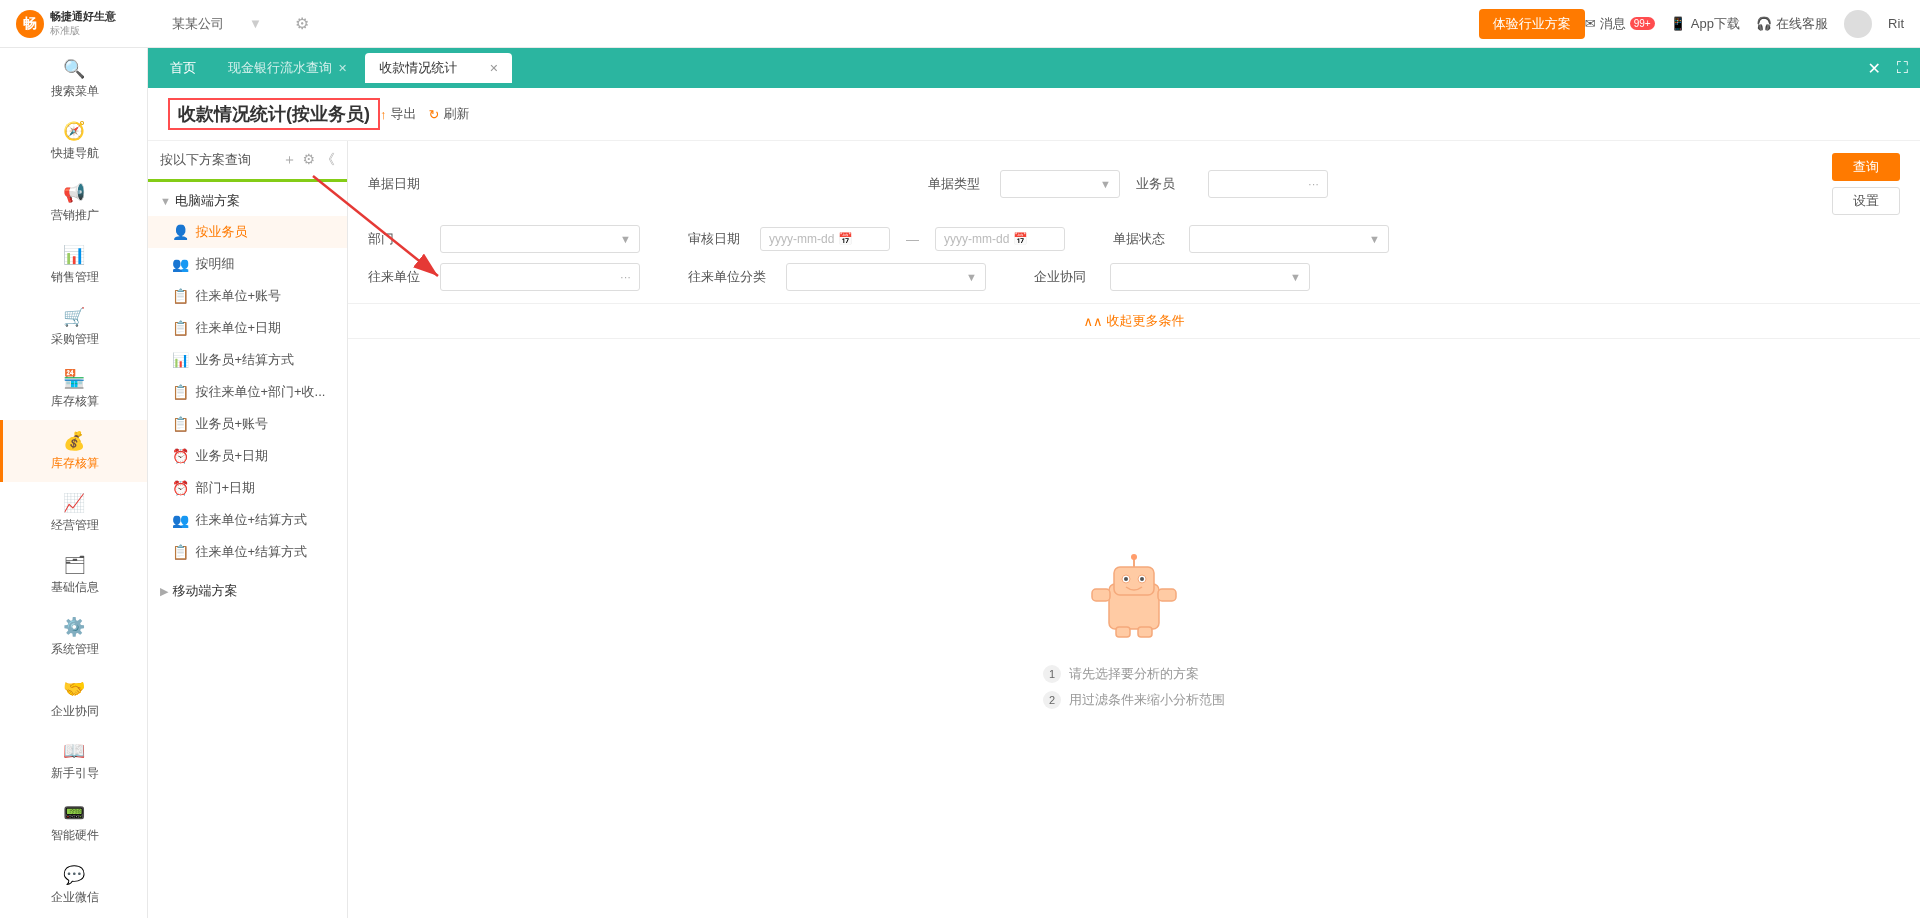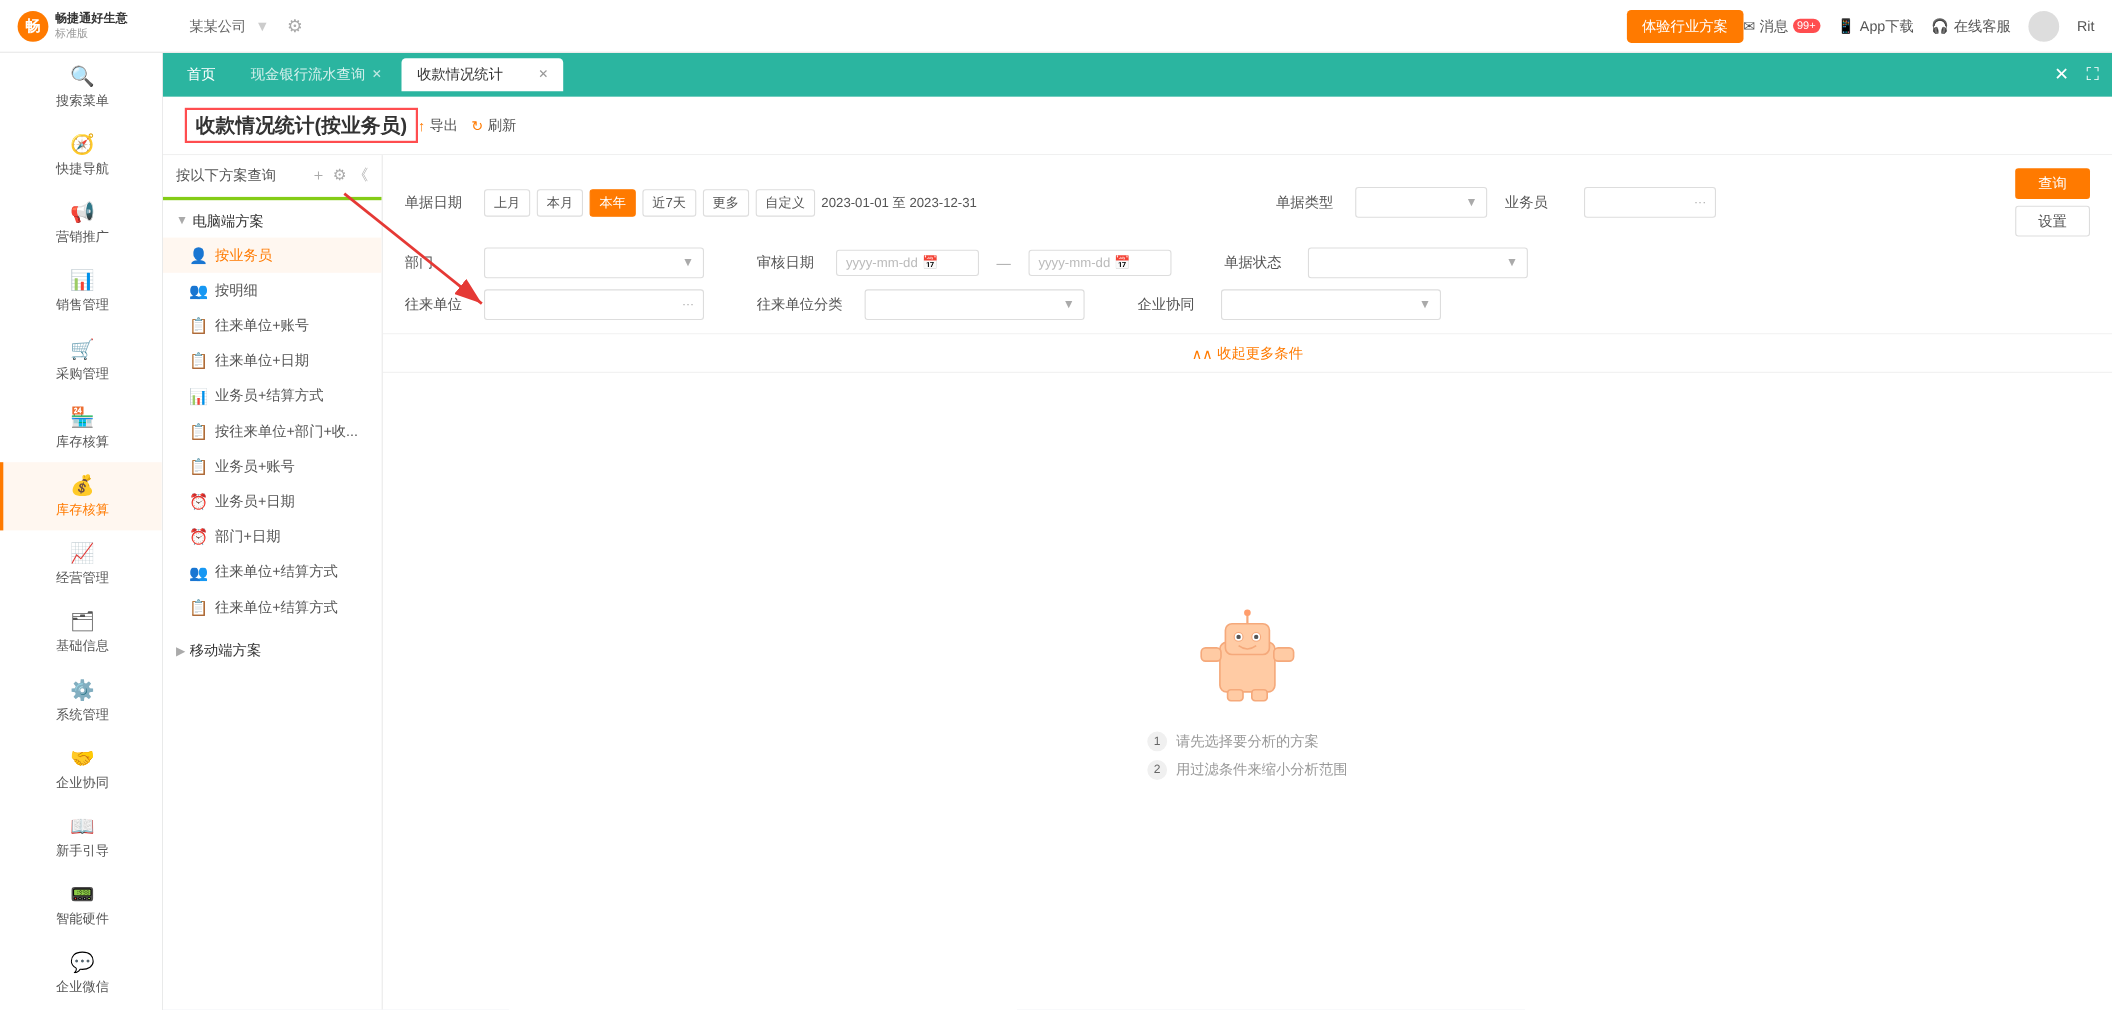--- a/index.html
+++ b/index.html
@@ -24,21 +24,21 @@
       gap: 6px;
     }
     .logo-icon {
       width: 28px; height: 28px;
       background: #ff7a00;
       border-radius: 50%;
       display: flex; align-items: center; justify-content: center;
       color: white; font-weight: bold; font-size: 14px;
     }
     .top-nav-breadcrumb {
-      display: flex; align-items: center; gap: 8px;
+      display: flex; align-items: center; gap: 25px;
       flex: 1; padding-left: 8px;
     }
     .breadcrumb-text { font-size: 13px; color: #666; }
     .breadcrumb-arrow { color: #ccc; }
     .top-right-actions {
       display: flex; align-items: center; gap: 16px;
       margin-left: auto;
     }
     .top-action-item {
       display: flex; align-items: center; gap: 4px;
@@ -633,29 +633,20 @@
           </div>
         </div>
       </div>
 
       <div class="right-panel">
 
         <div class="filter-area">
 
           <div class="filter-row">
             <span class="filter-label">单据日期</span>
-            <div class="filter-date-group">
-              <button class="date-btn">上月</button>
-              <button class="date-btn">本月</button>
-              <button class="date-btn active">本年</button>
-              <button class="date-btn">近7天</button>
-              <button class="date-btn">更多</button>
-              <button class="date-btn">自定义</button>
-              <span class="date-range">2023-01-01 至 2023-12-31</span>
-            </div>
 
             <div style="margin-left:auto; display:flex; align-items:center; gap:16px;">
               <span class="filter-label">单据类型</span>
               <div class="filter-select">
                 <span class="placeholder">　</span>
                 <span class="chevron">▼</span>
               </div>
 
               <span class="filter-label">业务员</span>
               <div class="filter-select">

